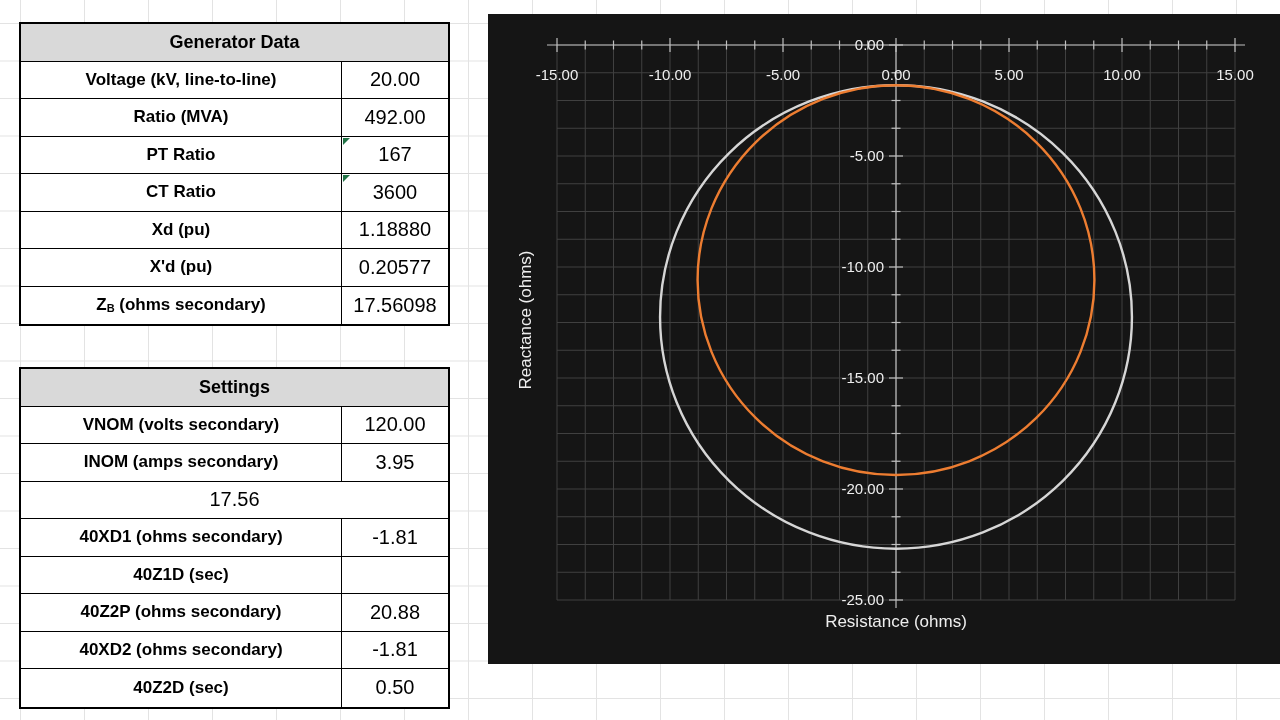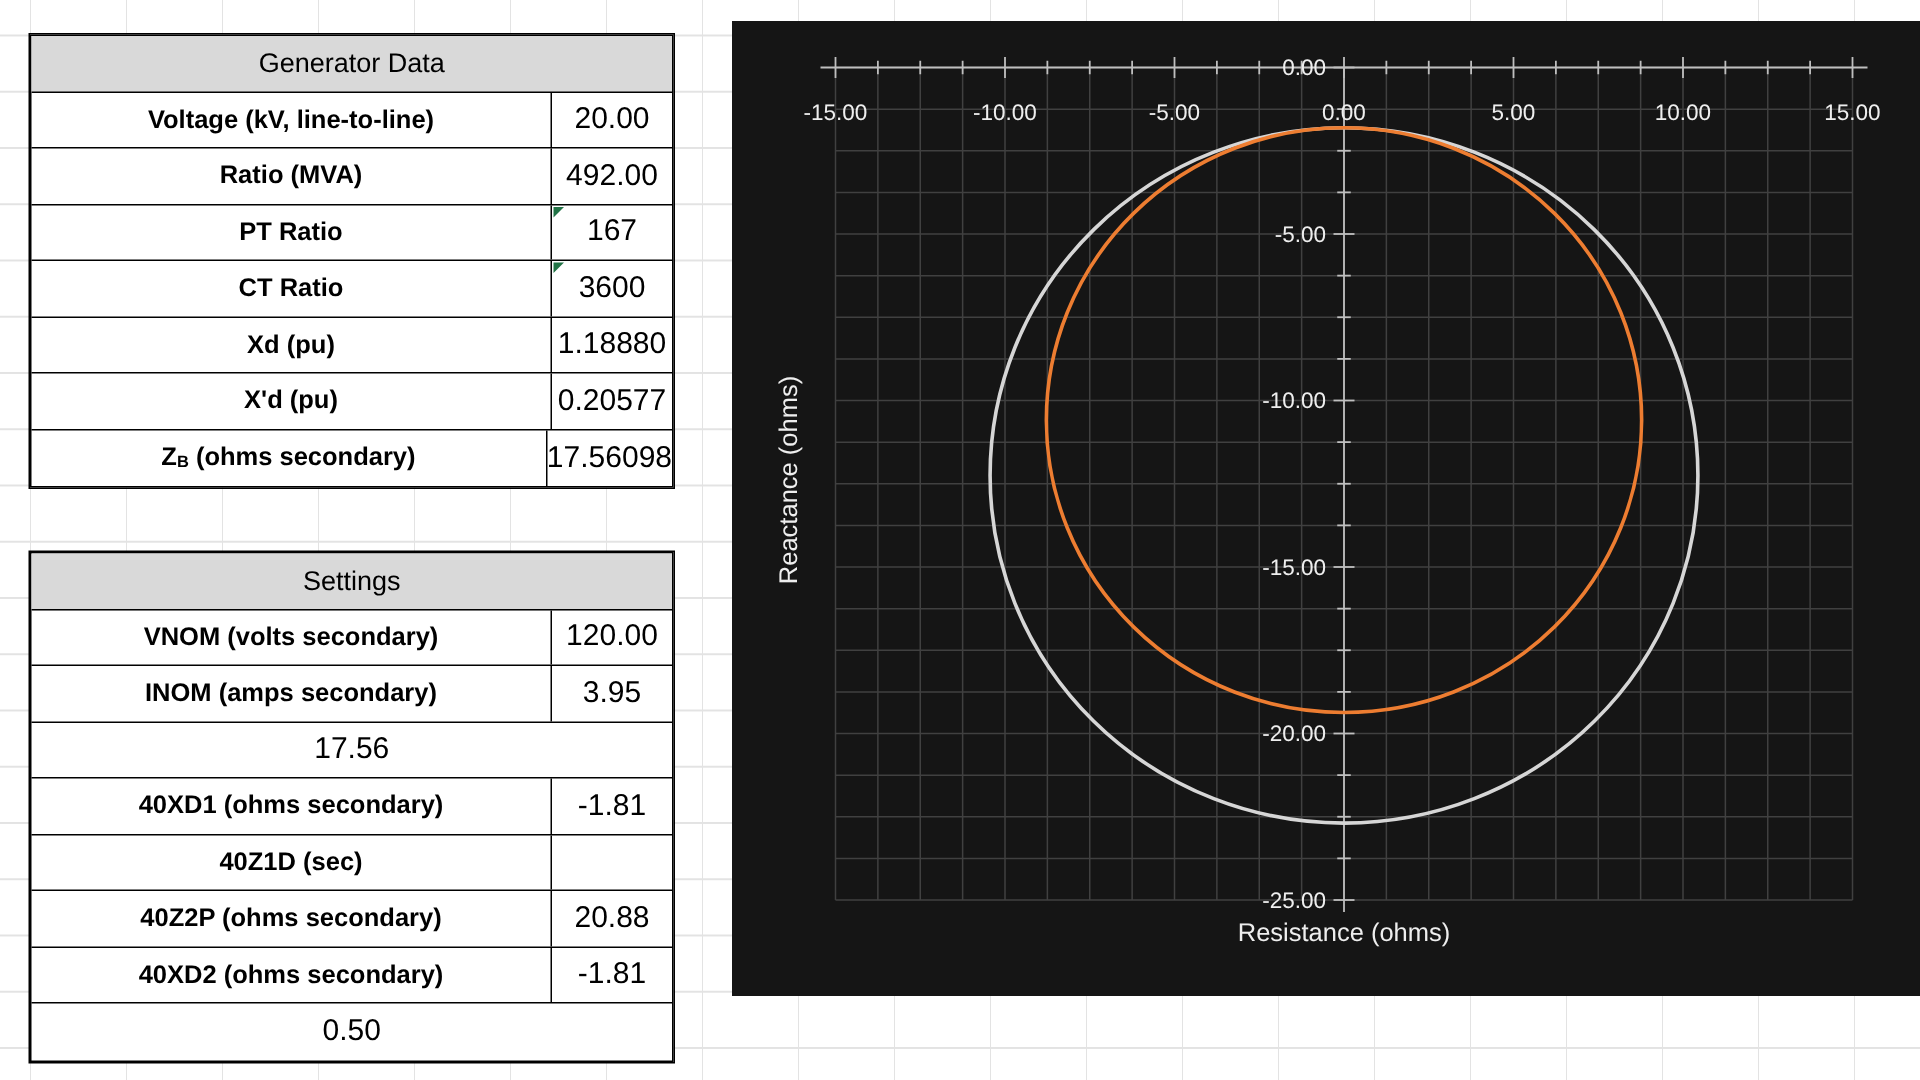--- a/index.html
+++ b/index.html
@@ -22,28 +22,28 @@
 
   
   .xtable {
     position:absolute; left:20px; width:429px; background:#fff;
     border:1px solid #000; outline:0.5px solid #000;
   }
   .t-gen { top:23px; }
   .t-set { top:368px; }
   .thead {
     height:37.5px; background:var(--header-fill, #d9d9d9);
-    font-weight:normal; font-size:18px;
+    font-weight:bold; font-size:18px;
     display:flex; align-items:center; justify-content:center;
     border-bottom:1px solid #000;
   }
   .trow { display:flex; height:37.5px; border-bottom:1px solid #000; }
   .trow:last-child { border-bottom:none; }
   .tlabel {
-    width:347px; border-right:1px solid #000;
+    width:321px; border-right:1px solid #000;
     font-weight:bold; font-size:17px;
     display:flex; align-items:center; justify-content:center;
     white-space:pre;
   }
   .tlabel sub { font-size:11px; line-height:1; transform:translateY(3px); }
   .tvalue {
     flex:1; position:relative; font-size:20px;
     display:flex; align-items:center; justify-content:center;
   }
   .flag {
@@ -128,20 +128,21 @@
     </div>
     <div class="trow">
       <div class="tlabel">40Z2P (ohms secondary)</div>
       <div class="tvalue">20.88</div>
     </div>
     <div class="trow">
       <div class="tlabel">40XD2 (ohms secondary)</div>
       <div class="tvalue">-1.81</div>
     </div>
     <div class="trow">
+      <div class="tlabel">40Z2D (sec)</div>
       <div class="tvalue">0.50</div>
     </div>
   </div>
 
   <div class="chart" style="background: rgb(21, 21, 21);">
     <svg viewBox="0 0 792 650" xmlns="http://www.w3.org/2000/svg">
         <g stroke="#404040" stroke-width="1">
           <line x1="69" y1="31" x2="69" y2="586"></line>
           <line x1="97.25" y1="31" x2="97.25" y2="586"></line>
           <line x1="125.5" y1="31" x2="125.5" y2="586"></line>

